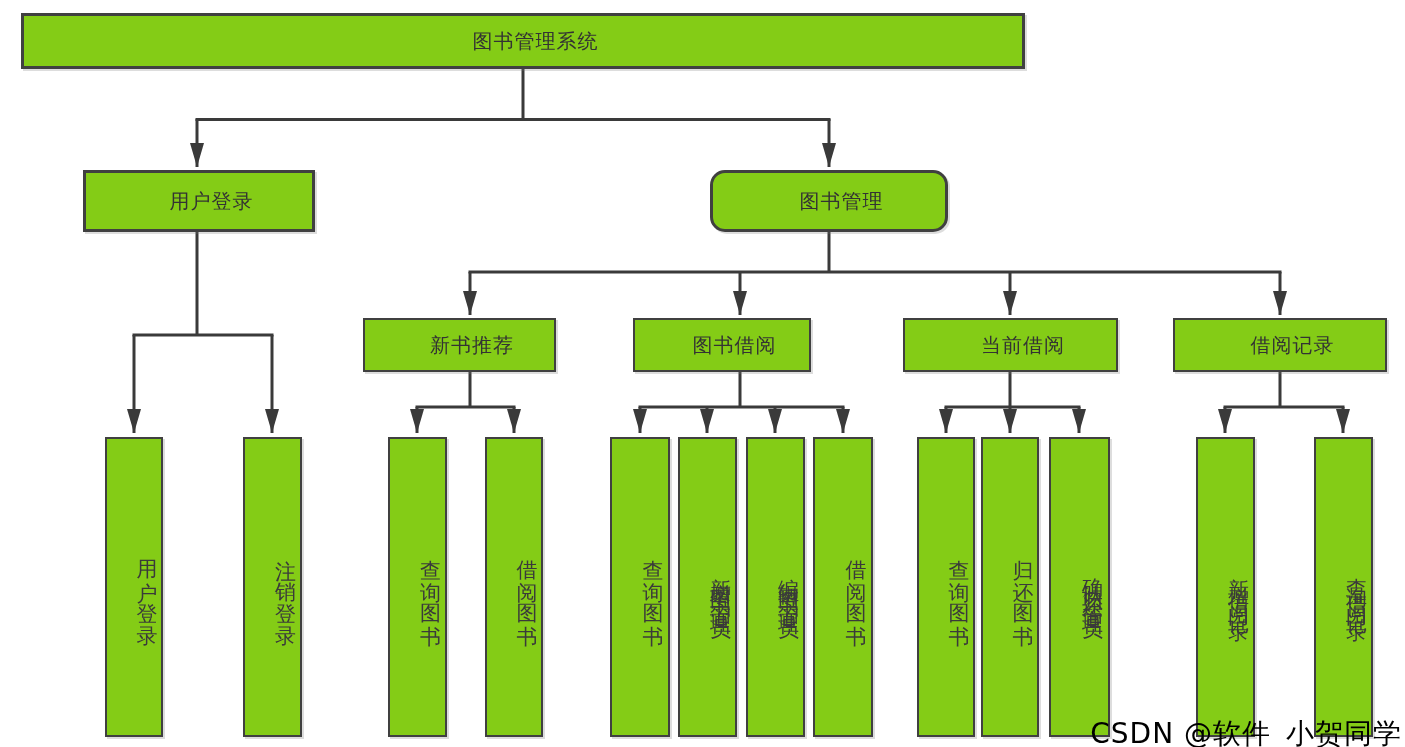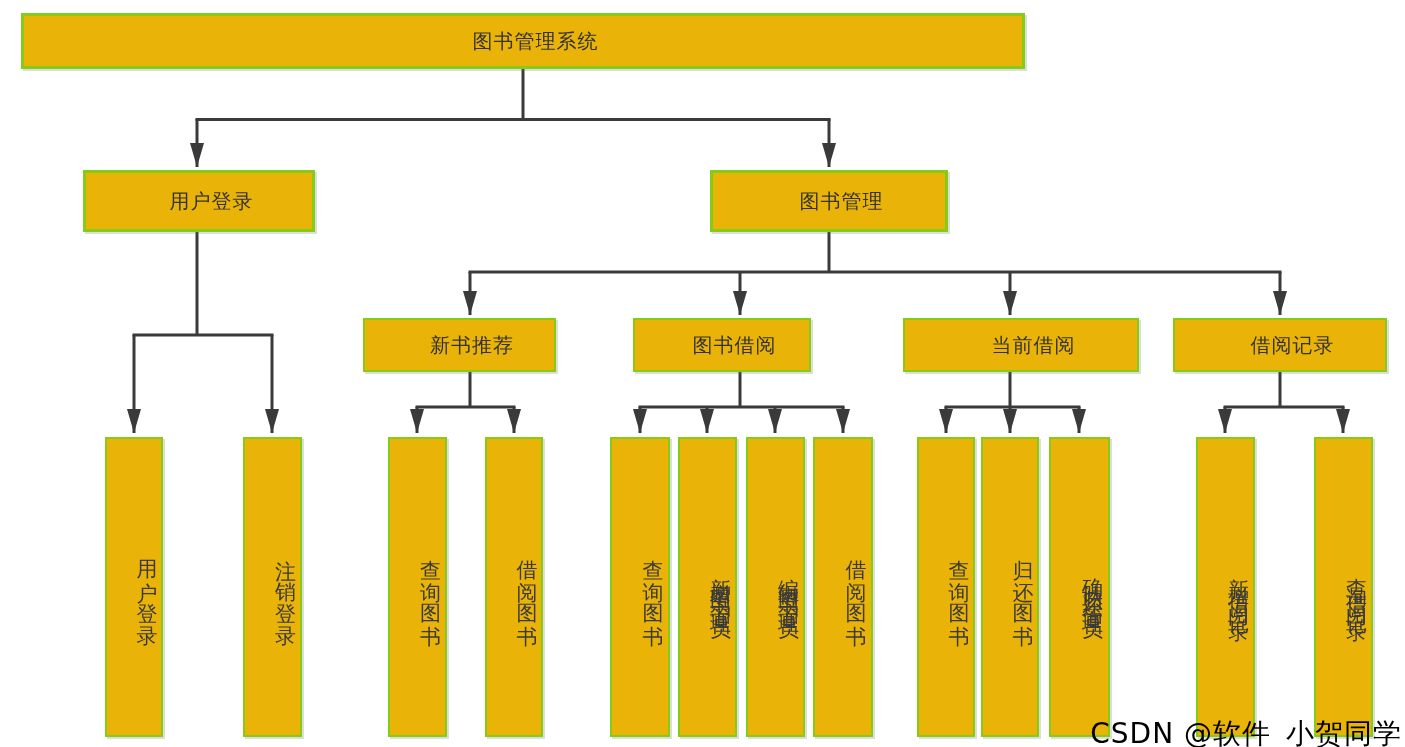--- a/index.html
+++ b/index.html
@@ -6,22 +6,22 @@
   .canvas{
     position:relative;
     width:1405px;height:747px;
     background:#ffffff;
     font-family:"DejaVu Sans","Liberation Sans",sans-serif;
     overflow:hidden;
   }
   .wires{position:absolute;left:0;top:0;z-index:1;}
   .node{
     position:absolute;
-    background:#eab308;
-    border:3px solid #84cc16;
+    background:#84cc16;
+    border:3px solid #404040;
     box-sizing:border-box;
     display:flex;align-items:center;justify-content:center;
     color:#333333;
     z-index:2;
     box-shadow:2px 2px 0 rgba(120,120,120,0.25);
     padding-left:25px;
   }
   .hbox{font-size:20px;letter-spacing:1px;}
   .l3{border-width:2px;}
   .vbox{
@@ -89,25 +89,25 @@
       <line x1="1079" y1="407" x2="1079" y2="433" marker-end="url(#ah)"></line>
 
       <line x1="1225" y1="407" x2="1225" y2="433" marker-end="url(#ah)"></line>
       <line x1="1343" y1="407" x2="1343" y2="433" marker-end="url(#ah)"></line>
     </g>
   </svg>
 
   <div class="node hbox" style="left:21px;top:13px;width:1004px;height:56px;">图书管理系统</div>
 
   <div class="node hbox" style="left:83px;top:170px;width:232px;height:62px;">用户登录</div>
-  <div class="node hbox" style="left:710px;top:170px;width:238px;height:62px;">图书管理</div>
+  <div class="node hbox" style="left:710px;top:170px;width:238px;height:62px;border-radius:15px;">图书管理</div>
 
   <div class="node hbox l3" style="left:363px;top:318px;width:193px;height:54px;">新书推荐</div>
   <div class="node hbox l3" style="left:633px;top:318px;width:178px;height:54px;">图书借阅</div>
-  <div class="node hbox l3" style="left:903px;top:318px;width:236px;height:54px;">当前借阅</div>
+  <div class="node hbox l3" style="left:903px;top:318px;width:215px;height:54px;">当前借阅</div>
   <div class="node hbox l3" style="left:1173px;top:318px;width:214px;height:54px;">借阅记录</div>
 
   <div class="node vbox sp4" style="left:105px;top:437px;width:58px;height:300px;">用户登录</div>
   <div class="node vbox sp4" style="left:243px;top:437px;width:59px;height:300px;">注销登录</div>
 
   <div class="node vbox sp4" style="left:388px;top:437px;width:59px;height:300px;">查询图书</div>
   <div class="node vbox sp4" style="left:485px;top:437px;width:58px;height:300px;">借阅图书</div>
 
   <div class="node vbox sp4" style="left:610px;top:437px;width:60px;height:300px;">查询图书</div>
   <div class="node vbox sp9" style="left:678px;top:437px;width:59px;height:300px;">新增图书（管理员）</div>

